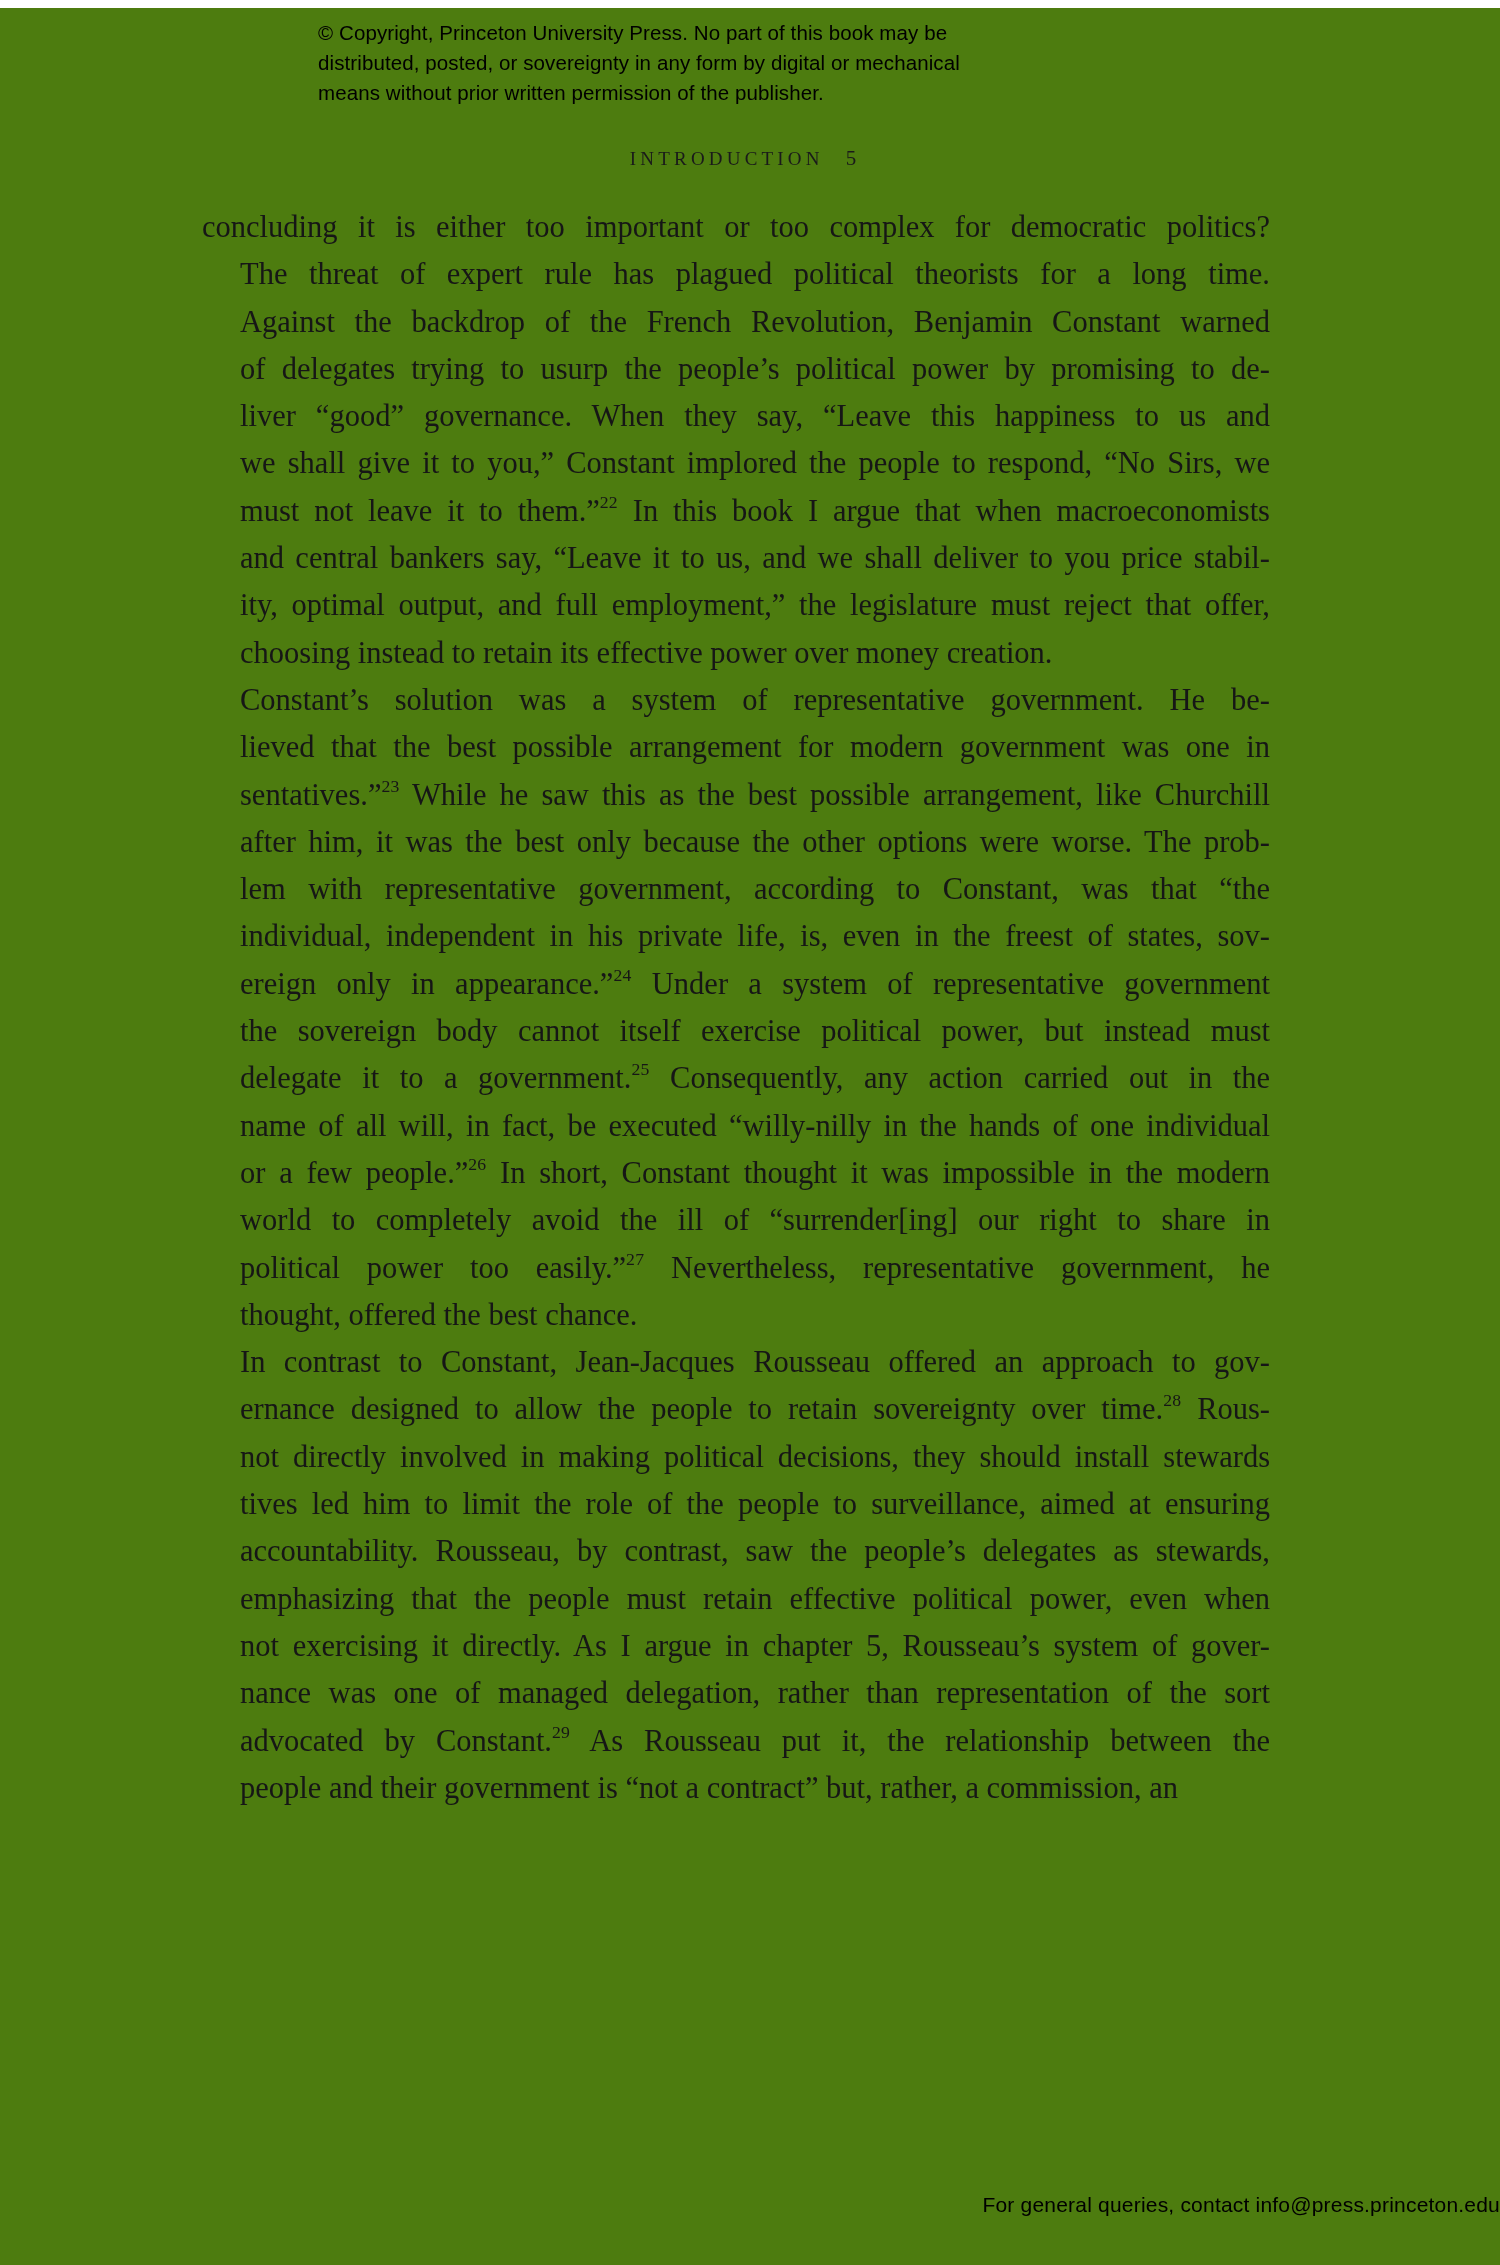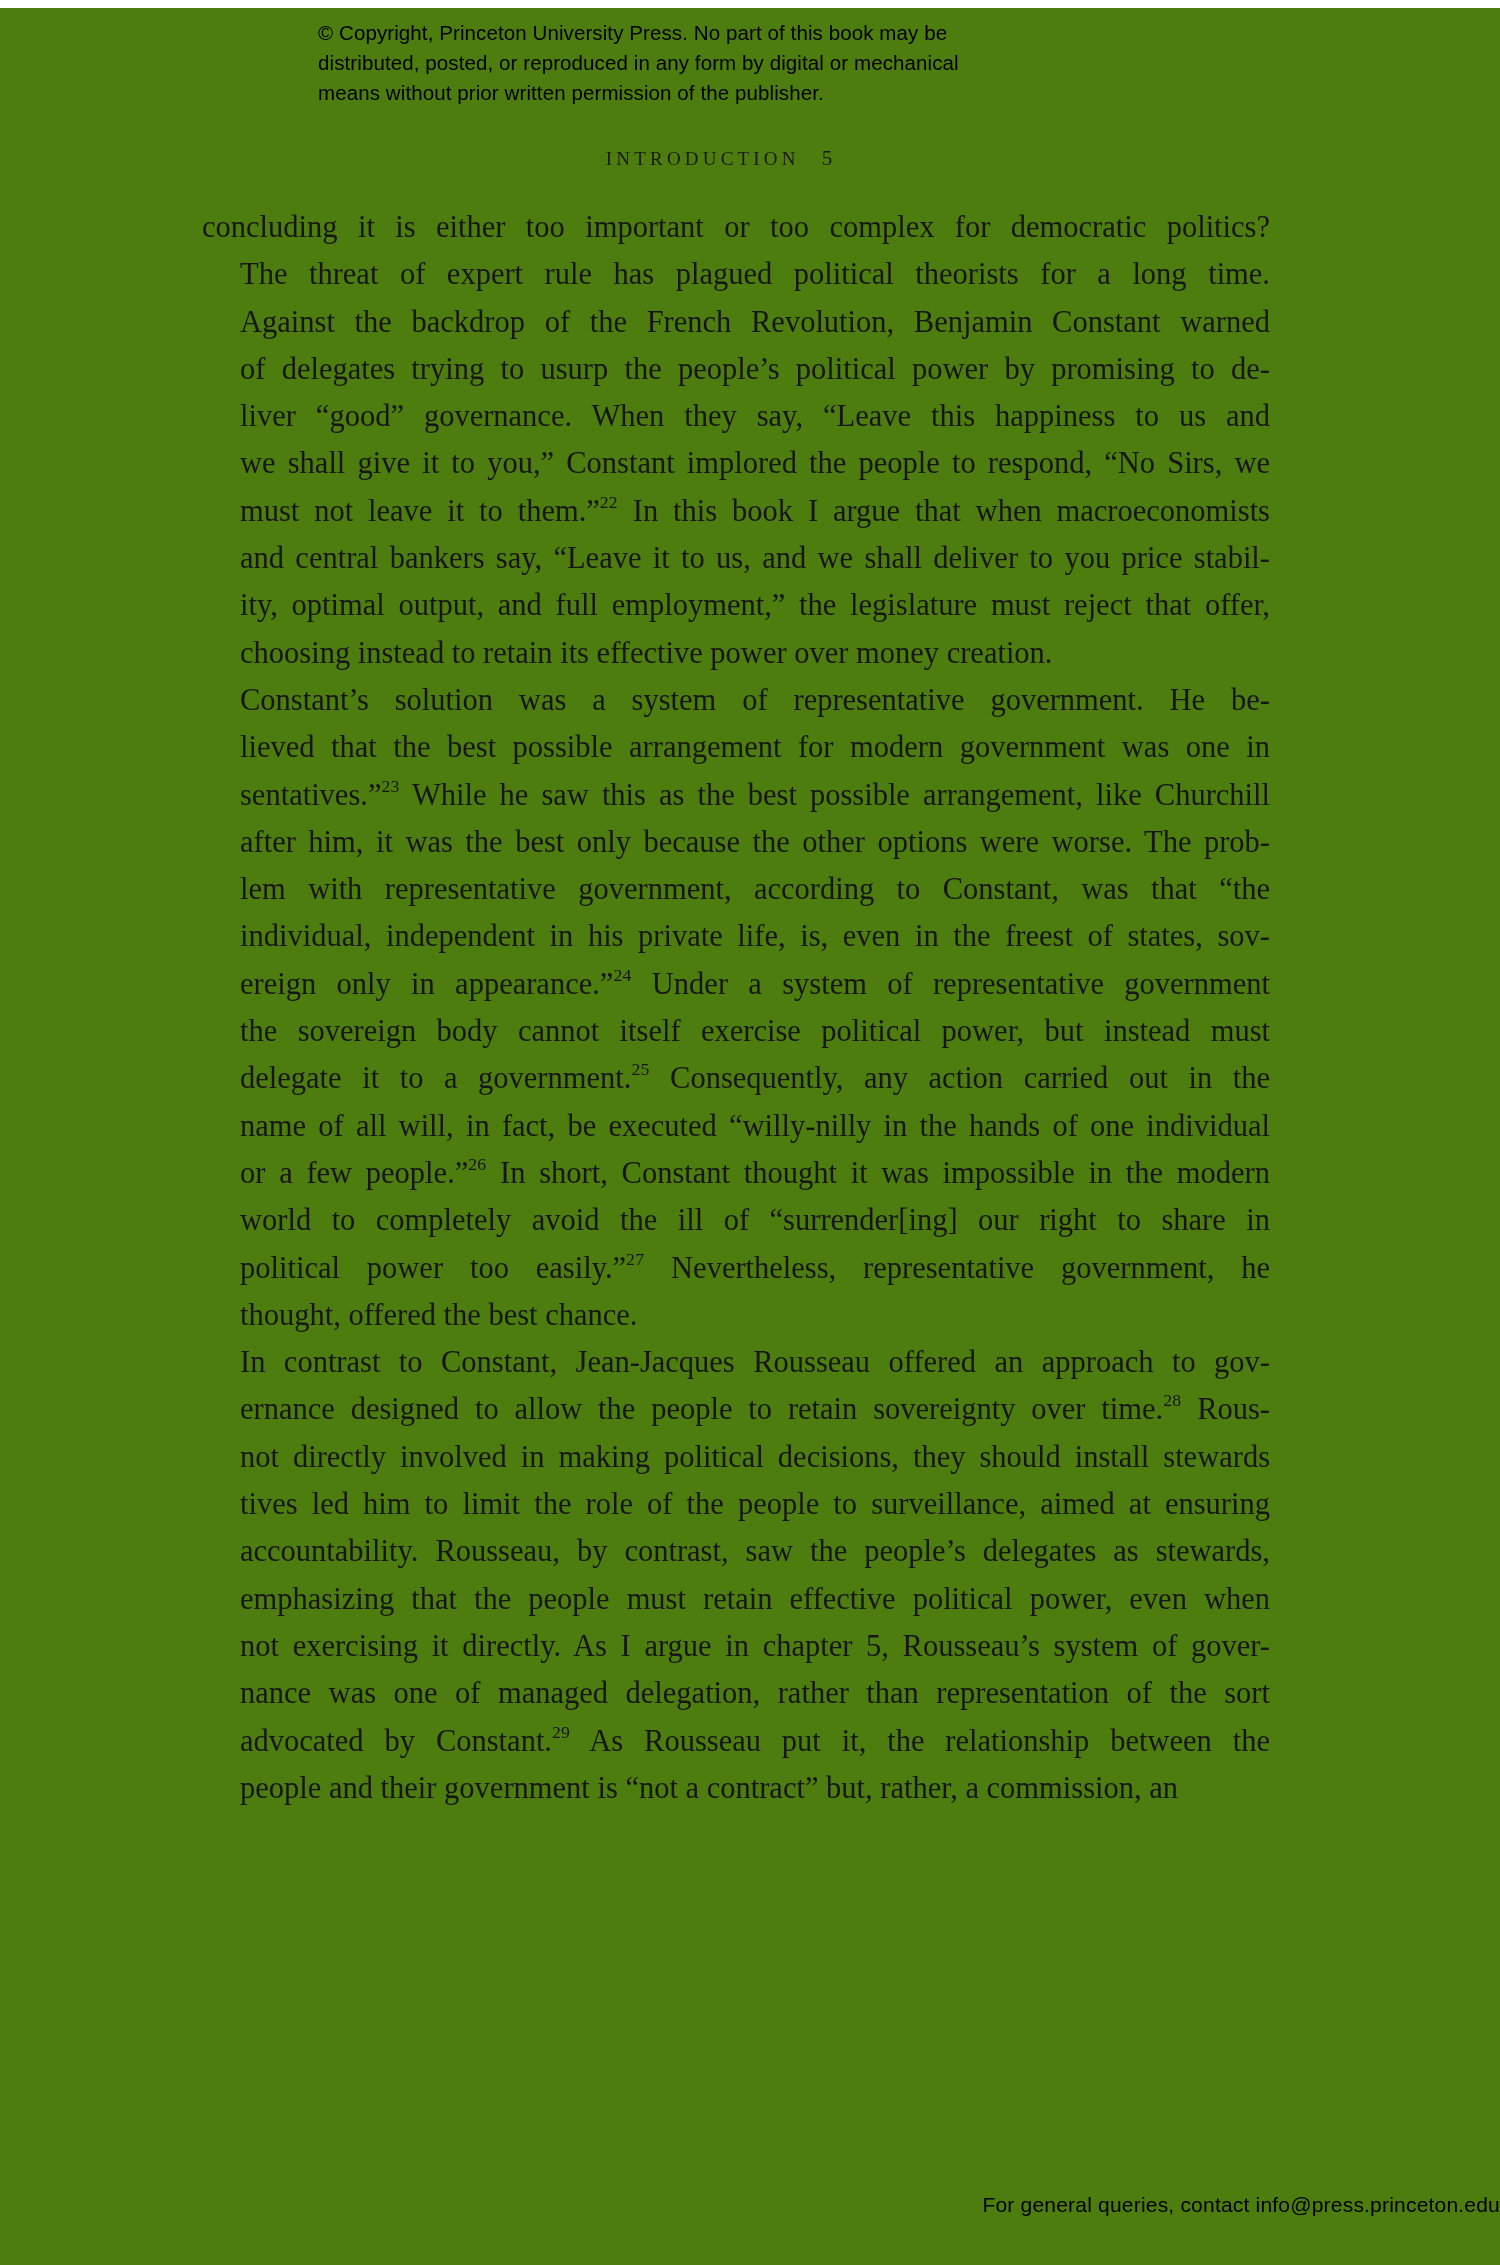--- a/index.html
+++ b/index.html
@@ -32,21 +32,21 @@
     letter-spacing: 0.1px;
   }
   .copyright-notice .cline {
     display: block;
     white-space: nowrap;
   }
 
   
   .running-head {
     position: absolute;
-    left: 186px;
+    left: 210px;
     top: 138px;
     width: 1066px;
     text-align: center;
     font-family: "Liberation Serif", "DejaVu Serif", serif;
     font-size: 19px;
     color: #1a1a1a;
   }
   .running-head .rh-title {
     letter-spacing: 4.2px;
     font-variant: small-caps;
@@ -123,21 +123,21 @@
     letter-spacing: 0.2px;
   }
 </style>
 </head>
 <body>
 
 <div class="page">
 
   <div class="copyright-notice">
     <span class="cline">© Copyright, Princeton University Press. No part of this book may be</span>
-    <span class="cline">distributed, posted, or reproduced in any form by digital or mechanical</span>
+    <span class="cline">distributed, posted, or sovereignty in any form by digital or mechanical</span>
     <span class="cline">means without prior written permission of the publisher.</span>
   </div>
 
   <div class="running-head">
     <span class="rh-title">Introduction</span><span class="rh-folio">5</span>
   </div>
 
   <div class="body-column">
 
     <p class="para">

